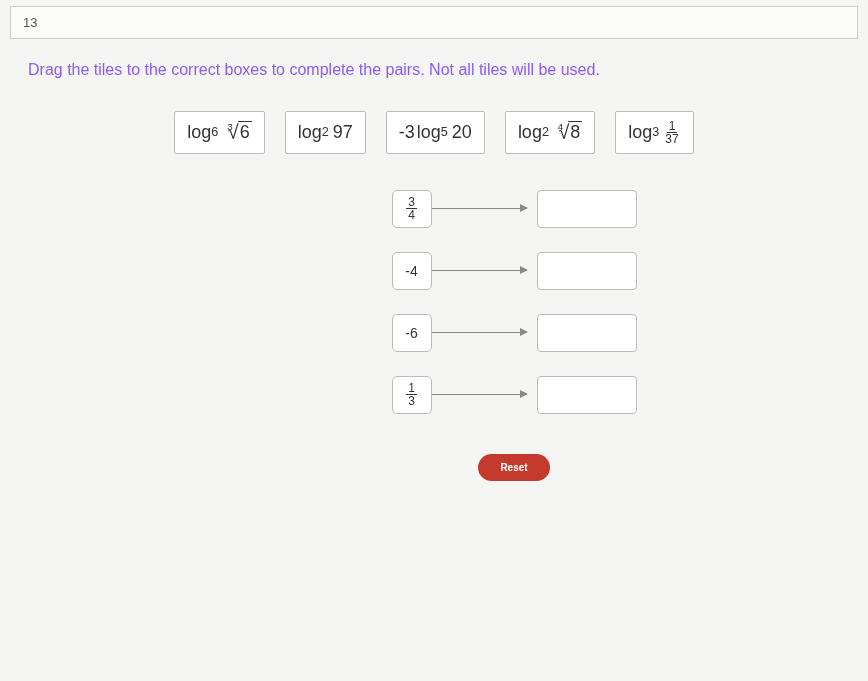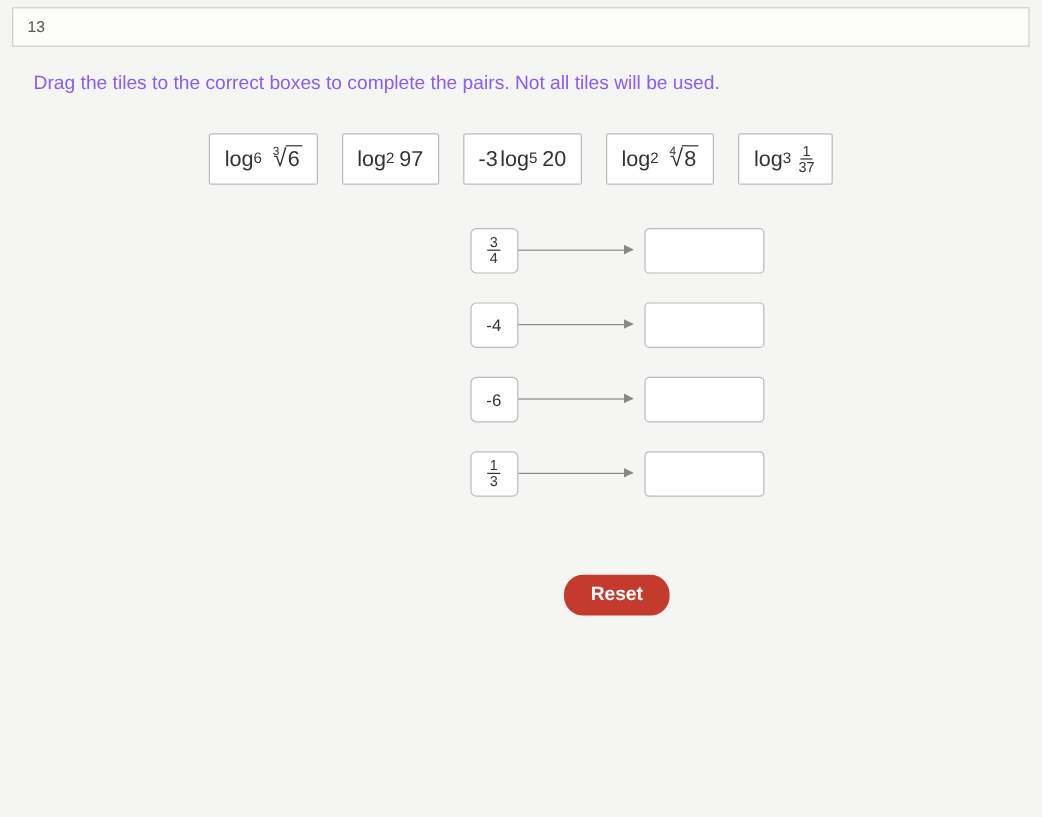--- a/index.html
+++ b/index.html
@@ -95,25 +95,24 @@
       display: flex;
       gap: 36px;
       margin-top: 40px;
       justify-content: center;
       margin-left: 160px;
     }
     .btn {
       padding: 8px 22px;
       border-radius: 16px;
       color: #fff;
-      font-size: 16px;
+      font-size: 10px;
       font-weight: bold;
       border: none;
       cursor: pointer;
-      margin-top: 25px;
     }
     .btn-reset { background: #c43b2e; }
     .btn-next { background: #1a8cc9; }
     .frac {
       display: inline-flex;
       flex-direction: column;
       align-items: center;
       font-size: 12px;
       line-height: 1;
       vertical-align: middle;

